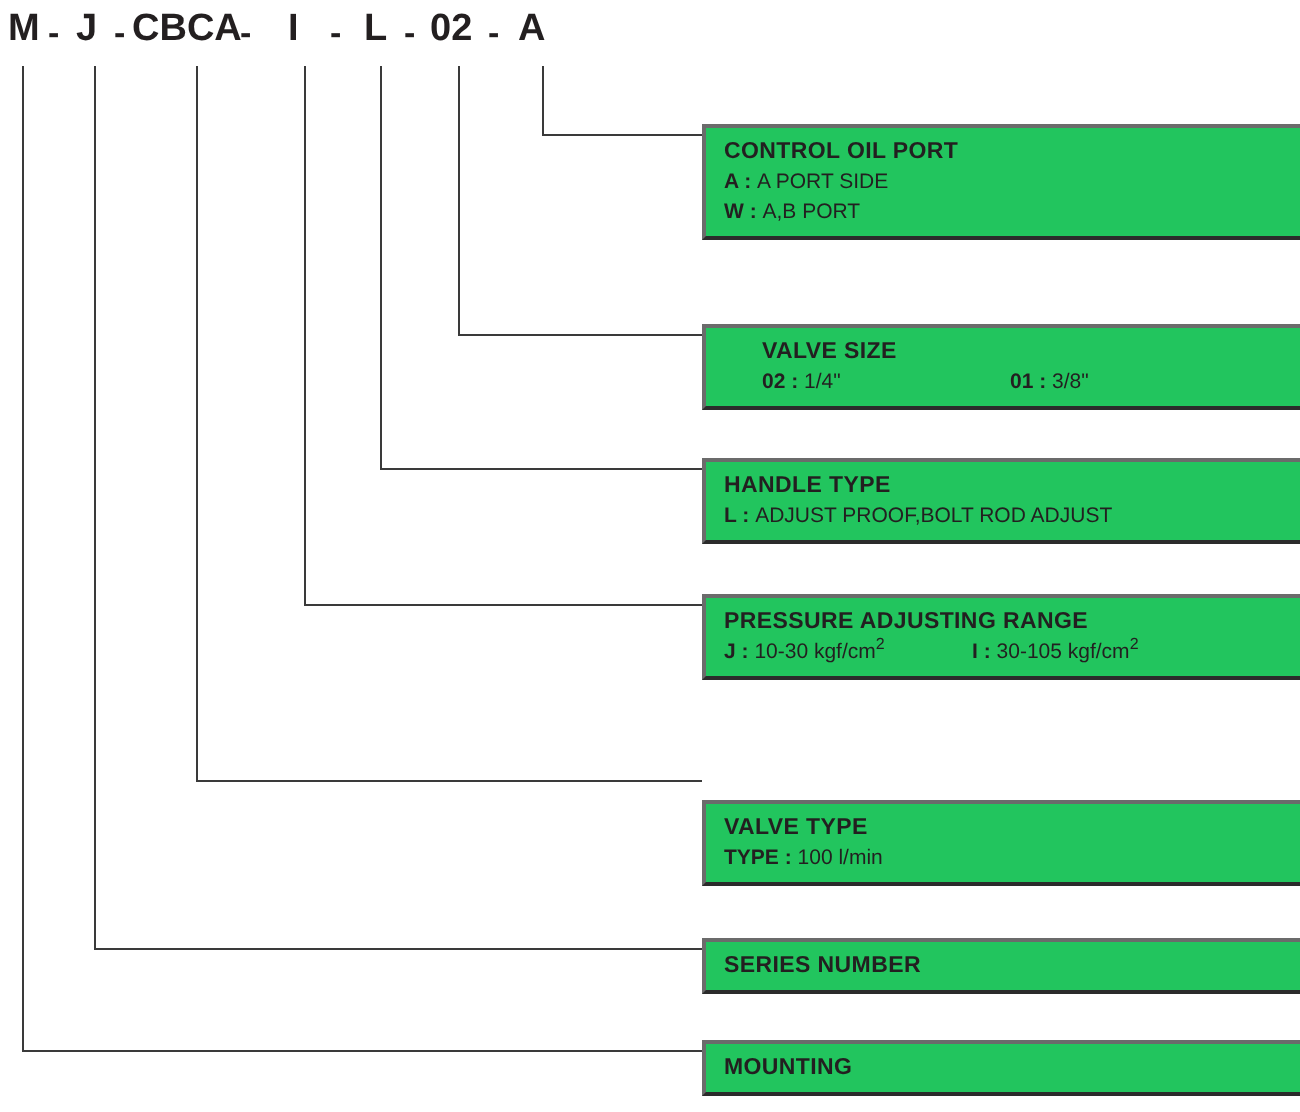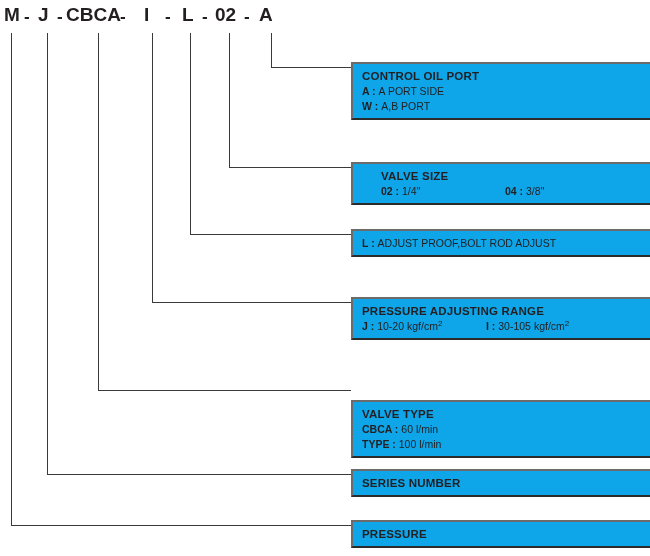--- a/index.html
+++ b/index.html
@@ -57,21 +57,21 @@
     height: 1px;
     background: #3a3a3a;
   }
 
   
   .desc-box {
     position: absolute;
     left: 351px;
     width: 299px;
     box-sizing: border-box;
-    background: #0ea5e9;
+    background: #22c55e;
     border-top: 2px solid #6b6b6b;
     border-left: 2px solid #6b6b6b;
     border-bottom: 2px solid #2b2b2b;
     border-right: 0;
     padding: 5px 0 4px 9px;
   }
   .box-title {
     font-size: 11.5px;
     font-weight: bold;
     color: #231f20;
@@ -140,35 +140,35 @@
     </div>
 
   <div id="boxes">
       <div class="desc-box" style="top: 62px;">
         <div class="box-title">CONTROL OIL PORT</div>
         <div class="box-row"><span class="opt"><b>A</b><b> : </b><span>A PORT SIDE</span></span></div>
         <div class="box-row"><span class="opt"><b>W</b><b> : </b><span>A,B PORT</span></span></div>
       </div>
       <div class="desc-box" style="top: 162px; padding-left: 28px;">
         <div class="box-title">VALVE SIZE</div>
-        <div class="box-row"><span class="opt"><b>02</b><b> : </b><span>1/4"</span></span><span class="opt opt-col2"><b>04</b><b> : </b><span>3/8"</span></span></div>
+        <div class="box-row"><span class="opt"><b>02</b><b> : </b><span>1/4"</span></span><span class="opt opt-col2"><b>01</b><b> : </b><span>3/8"</span></span></div>
       </div>
       <div class="desc-box" style="top: 229px;">
+        <div class="box-title">HANDLE TYPE</div>
         <div class="box-row"><span class="opt"><b>L</b><b> : </b><span>ADJUST PROOF,BOLT ROD ADJUST</span></span></div>
       </div>
       <div class="desc-box" style="top: 297px;">
         <div class="box-title">PRESSURE ADJUSTING RANGE</div>
-        <div class="box-row"><span class="opt"><b>J</b><b> : </b><span>10-20 kgf/cm</span><sup>2</sup></span><span class="opt opt-col2"><b>I</b><b> : </b><span>30-105 kgf/cm</span><sup>2</sup></span></div>
+        <div class="box-row"><span class="opt"><b>J</b><b> : </b><span>10-30 kgf/cm</span><sup>2</sup></span><span class="opt opt-col2"><b>I</b><b> : </b><span>30-105 kgf/cm</span><sup>2</sup></span></div>
       </div>
       <div class="desc-box" style="top: 400px;">
         <div class="box-title">VALVE TYPE</div>
-        <div class="box-row"><span class="opt"><b>CBCA</b><b> : </b><span>60 l/min</span></span></div>
         <div class="box-row"><span class="opt"><b>TYPE</b><b> : </b><span>100 l/min</span></span></div>
       </div>
       <div class="desc-box" style="top: 469px;">
         <div class="box-title">SERIES NUMBER</div>
       </div>
       <div class="desc-box" style="top: 520px;">
-        <div class="box-title">PRESSURE</div>
+        <div class="box-title">MOUNTING</div>
       </div>
     </div>
 
 </div>
 
 </body></html>

